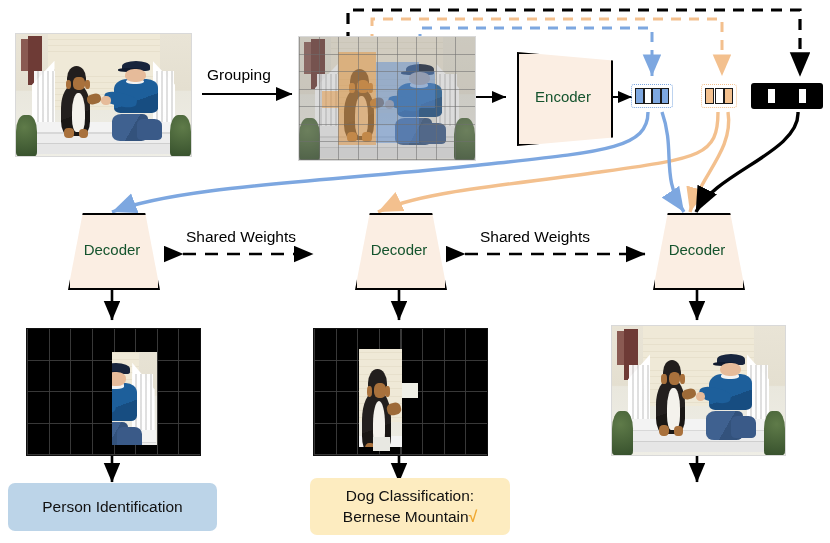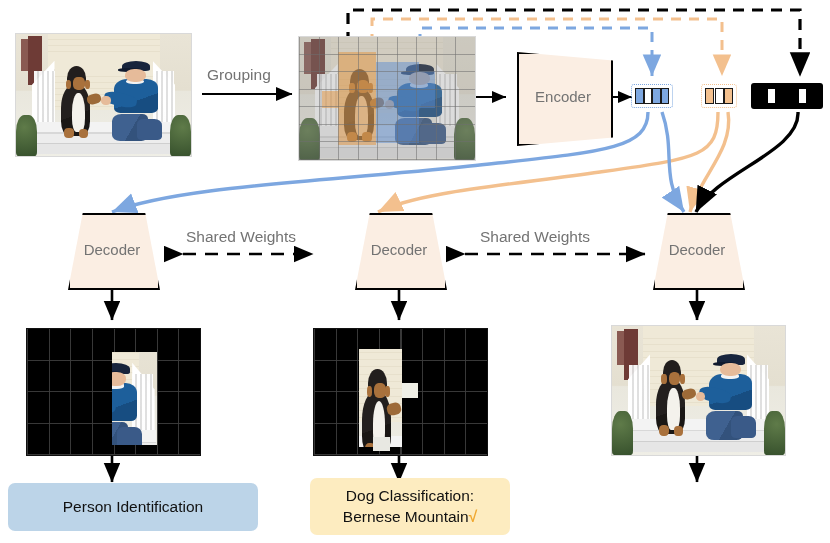--- a/index.html
+++ b/index.html
@@ -83,28 +83,28 @@
       repeating-linear-gradient(0deg,rgba(62,62,62,.9) 0 1px,transparent 1px 25%);}
   .patchWin{position:absolute;overflow:hidden;}
   .patchWin .inner{position:absolute;}
 
   
   .trapE{position:absolute;background:#fbeee3;border:2.5px solid #000;
          clip-path:polygon(0 0,100% 9%,100% 91%,0 100%);}
   .trapEwrap{position:absolute;}
   .trapD{position:absolute;background:#fbeee3;border:2.5px solid #000;
          clip-path:polygon(16% 0,84% 0,100% 100%,0 100%);}
-  .shapeLabel{position:absolute;width:100%;text-align:center;font-size:15px;color:#737373;}
+  .shapeLabel{position:absolute;width:100%;text-align:center;font-size:15px;color:#14532d;}
 
   .tokgroup{position:absolute;display:flex;align-items:center;padding:3px;box-sizing:border-box;border-radius:3px;}
   .tokgroup .cell{height:16px;box-sizing:border-box;border:1.4px solid #1a1a1a;}
 
   .lbl{position:absolute;border-radius:7px;display:flex;flex-direction:column;
        align-items:center;justify-content:center;font-size:15.5px;color:#111;line-height:1.32;text-align:center;}
-  .textlbl{position:absolute;font-size:15.5px;color:#737373;white-space:nowrap;}
+  .textlbl{position:absolute;font-size:15.5px;color:#000000;white-space:nowrap;}
   .chk{color:#f0a830;font-weight:bold;}
 </style>
 </head>
 <body>
 
 <div id="stage">
 
   <svg id="svglayer" viewBox="0 0 830 543">
     <defs>
       <marker id="ahBlk" markerWidth="9" markerHeight="9" refX="7.4" refY="3.2" orient="auto">
@@ -400,21 +400,21 @@
           <div class="manCollar"></div>
         <div class="manArm"></div>
           <div class="manHand"></div>
         <div class="manCap"></div>
           <div class="manBrim"></div>
           <div class="manFace"></div>
       </div>
     </div>
   </div>
 
-  <div class="lbl" style="left:8px;top:483px;width:250px;height:48px;background:#bcd4e8;">
+  <div class="lbl" style="left:8px;top:483px;width:209px;height:48px;background:#bcd4e8;">
     <span>Person Identification</span>
   </div>
 
   <div class="lbl" style="left:310px;top:478px;width:200px;height:57px;background:#fdecc0;">
     <span>Dog Classification:</span>
     <span>
       <span>Bernese Mountain</span><span class="chk">√</span>
     </span>
   </div>
 

